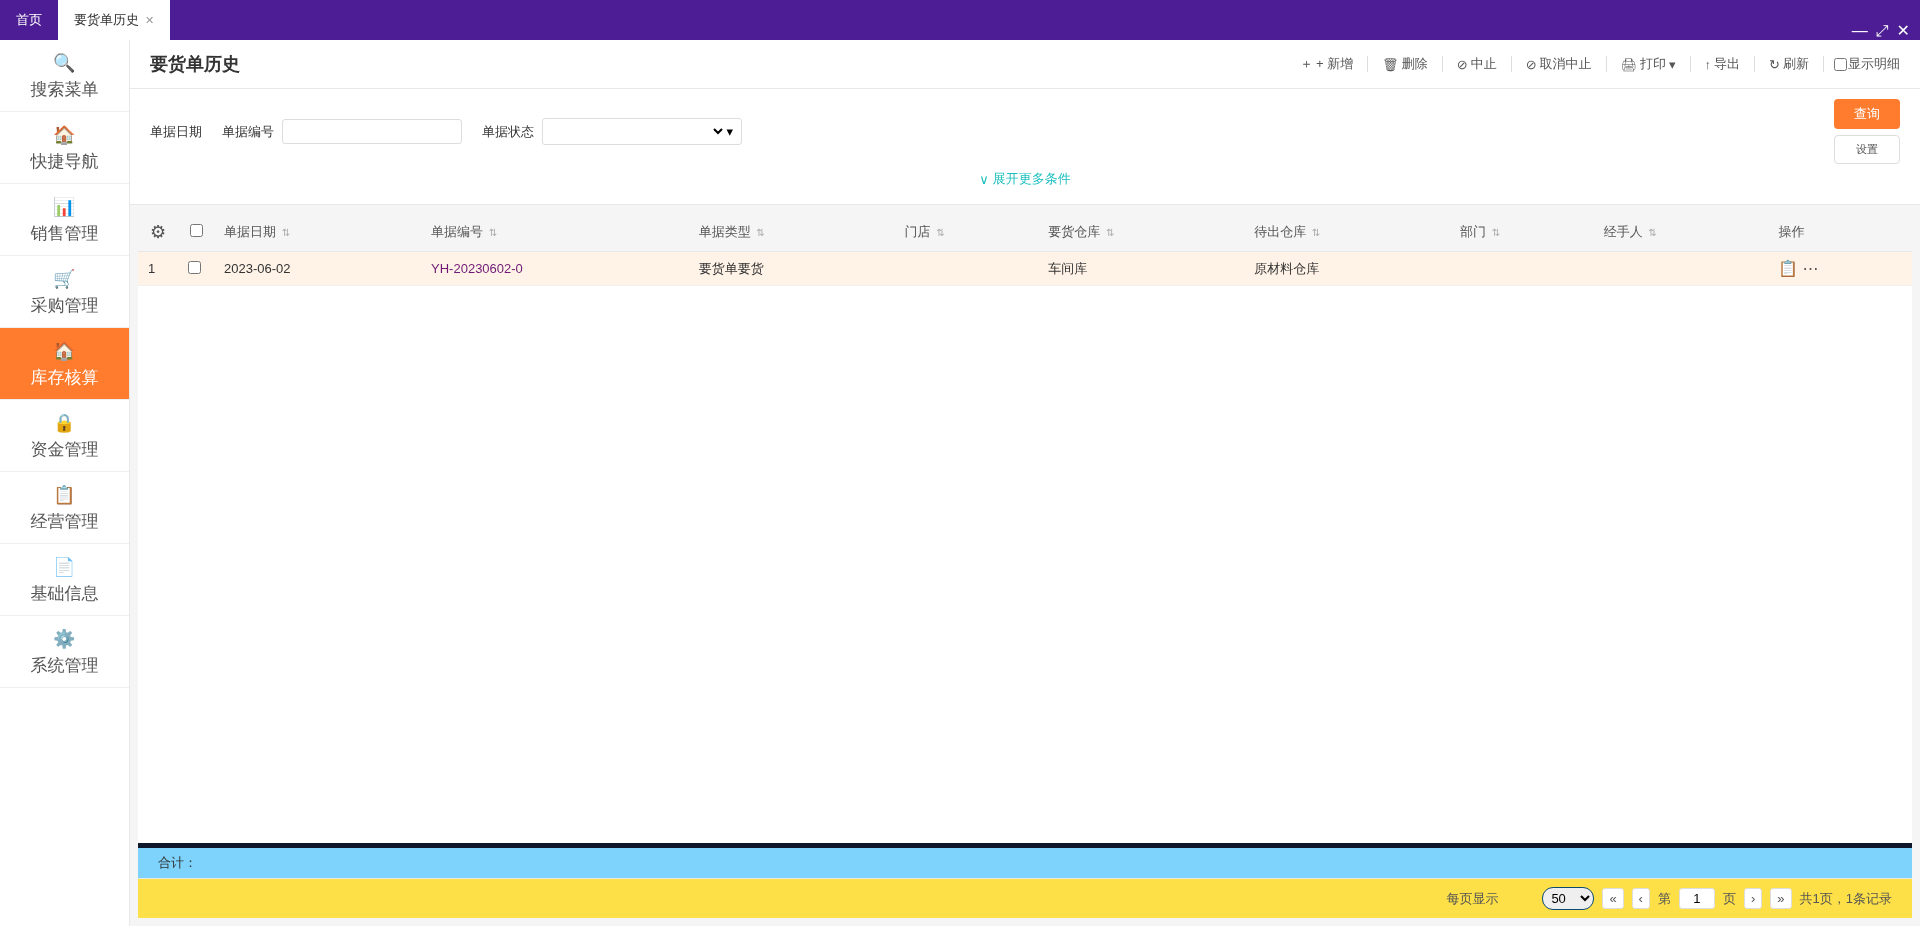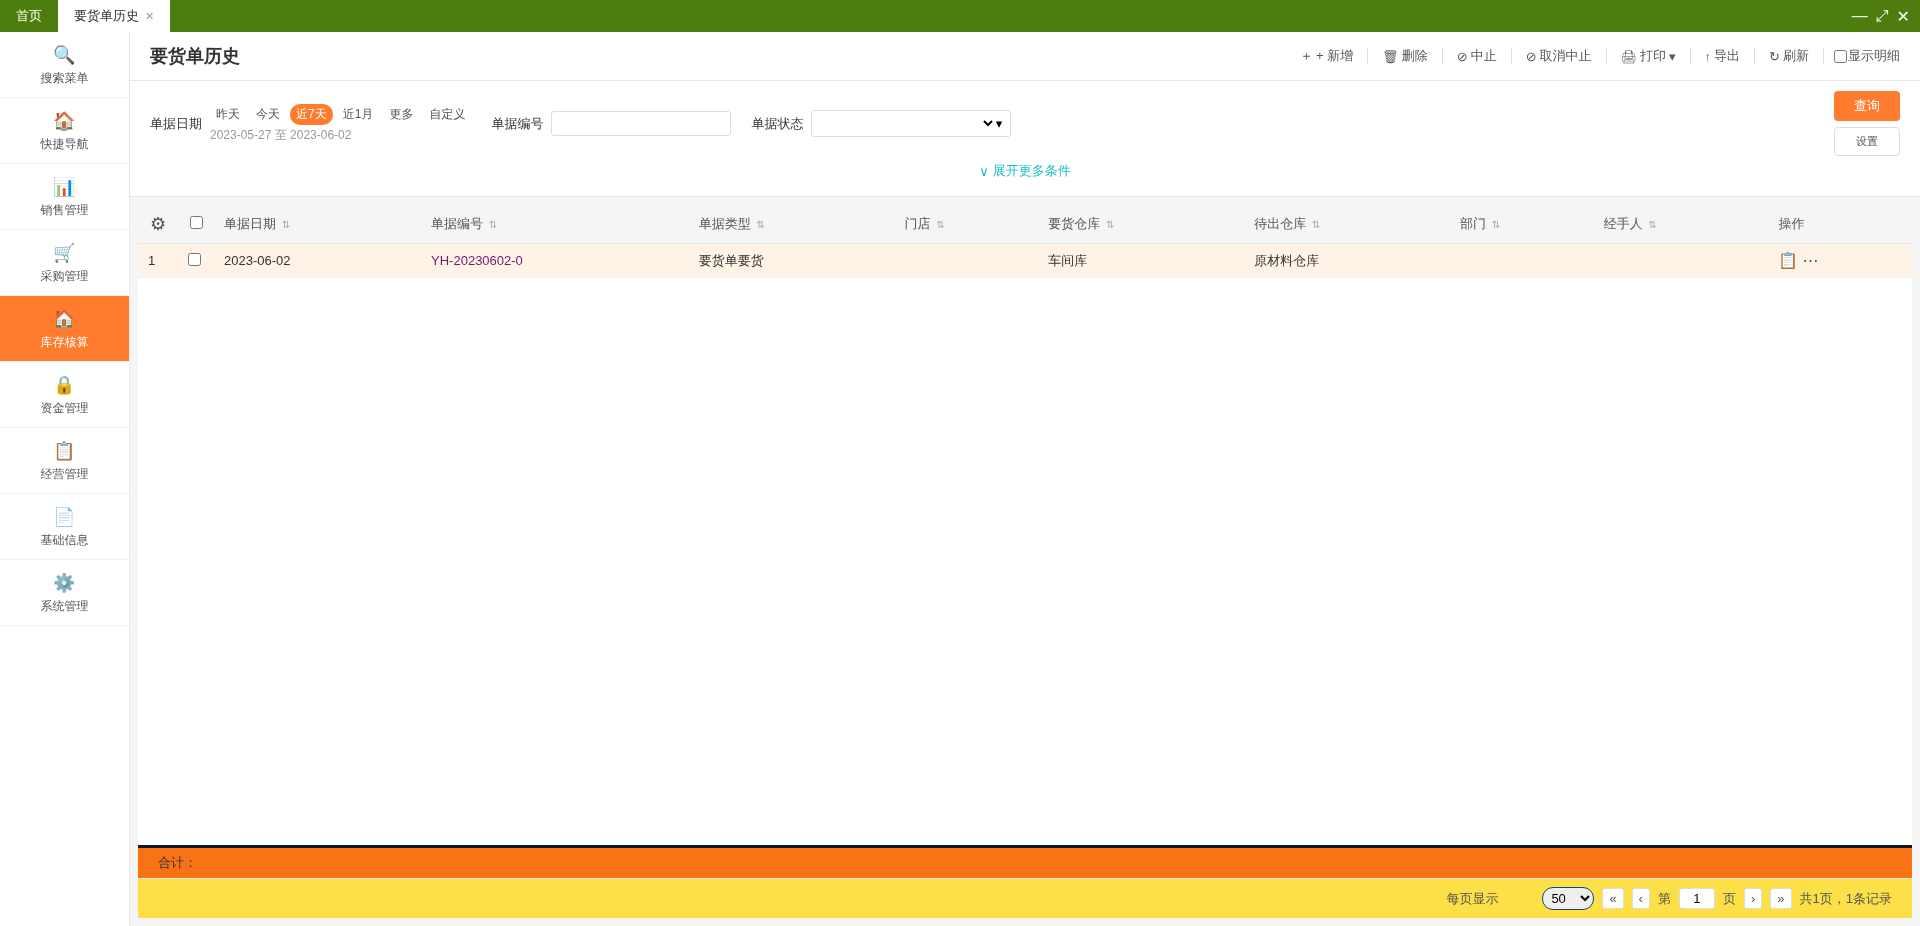--- a/index.html
+++ b/index.html
@@ -1,23 +1,23 @@
 <!DOCTYPE html>
 <html><head>
   <meta charset="utf-8">
   <style>
     * { box-sizing: border-box; margin: 0; padding: 0; font-family: 'Microsoft YaHei', Arial, sans-serif; font-size: 13px; }
     body { display: flex; flex-direction: column; height: 926px; overflow: hidden; background: #f0f2f5; }
 
     
     .top-bar {
-      height: 32px;
-      background: #4d7c0f;
-      display: flex;
-      align-items: center;
+      height: 40px;
+      background: #4c1d95;
+      display: flex;
+      align-items: flex-end;
       padding: 0 0 0 0;
       color: white;
       flex-shrink: 0;
     }
     .top-bar-tabs {
       display: flex;
       height: 100%;
       align-items: center;
     }
     .top-tab {
@@ -81,21 +81,21 @@
       gap: 4px;
     }
     .sidebar-item.active {
       background: #ff7b2e;
       color: white;
     }
     .sidebar-item .icon {
       font-size: 18px;
     }
     .sidebar-item .label {
-      font-size: 12px;
+      font-size: 17px;
     }
 
     
     .content-area {
       flex: 1;
       display: flex;
       flex-direction: column;
       overflow: hidden;
       background: #f5f5f5;
     }
@@ -292,22 +292,22 @@
     .link-text { color: #701a75; cursor: pointer; text-decoration: none; }
     .row-action { display: flex; gap: 4px; }
     .action-icon { color: #555; cursor: pointer; font-size: 16px; }
     .settings-icon { color: #555; cursor: pointer; font-size: 18px; }
     .th-settings { text-align: center; width: 40px; }
     .th-checkbox { width: 36px; text-align: center; }
     input[type="checkbox"] { cursor: pointer; }
 
     
     .table-footer {
-      background: #f97316;
-      border-top: 3px solid #0f172a;
+      background: #7dd3fc;
+      border-top: 5px solid #0f172a;
       padding: 6px 20px;
       flex-shrink: 0;
       margin: 0 8px;
     }
     .footer-total { font-size: 13px; color: #333; }
 
     .pagination-bar {
       background: #fde047;
       padding: 8px 20px;
       display: flex;
@@ -456,31 +456,20 @@
           </div>
         </div>
       </div>
     </div>
 
     <div class="filter-area">
       <div class="filter-row">
 
         <div class="filter-group">
           <span class="filter-label">单据日期</span>
-          <div>
-            <div class="date-pills">
-              <span class="date-pill">昨天</span>
-              <span class="date-pill">今天</span>
-              <span class="date-pill active">近7天</span>
-              <span class="date-pill">近1月</span>
-              <span class="date-pill">更多</span>
-              <span class="date-pill">自定义</span>
-            </div>
-            <div class="date-range-text">2023-05-27 至 2023-06-02</div>
-          </div>
         </div>
 
         <div class="filter-group">
           <span class="filter-label">单据编号</span>
           <input class="filter-input" type="text" style="">
         </div>
 
         <div class="filter-group">
           <span class="filter-label">单据状态</span>
           <div class="filter-select-wrapper">

